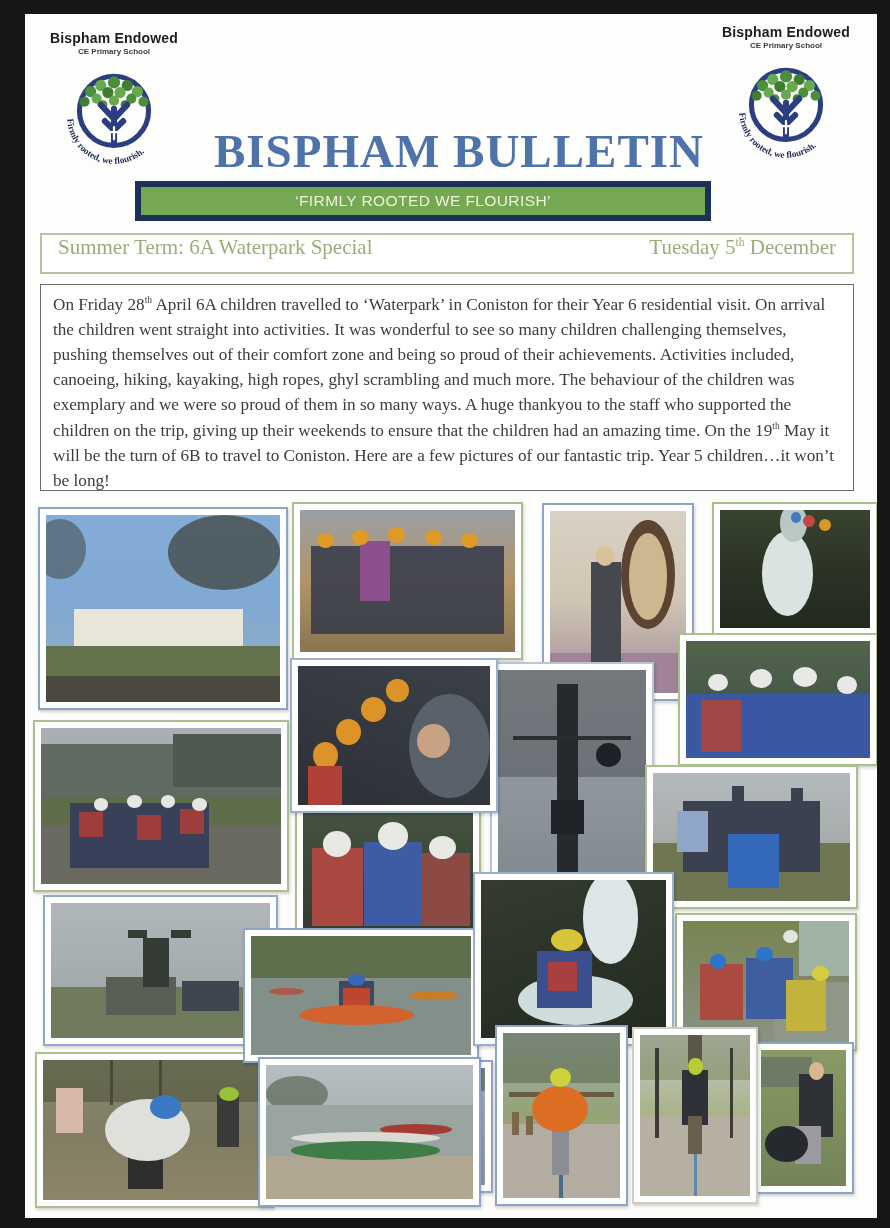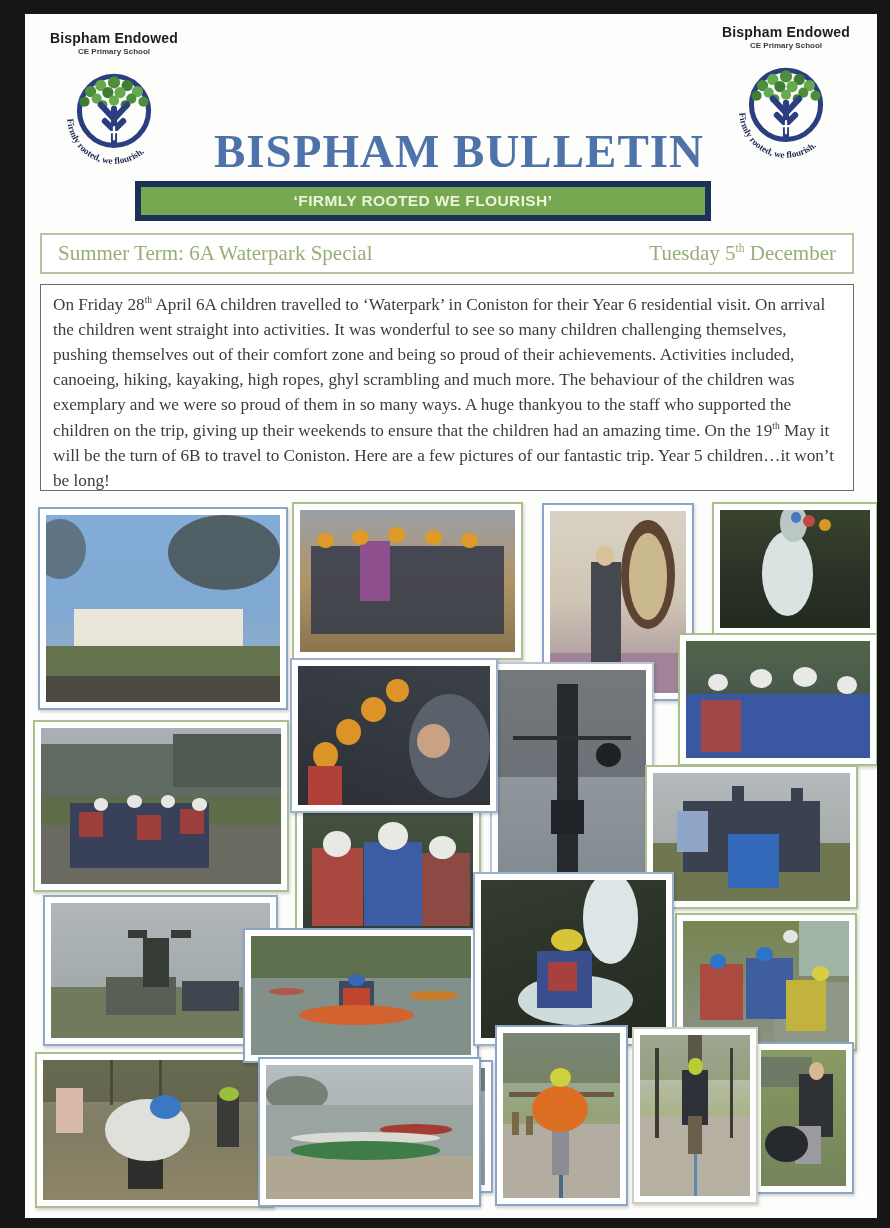--- a/index.html
+++ b/index.html
@@ -14,25 +14,25 @@
   .school-name{font-size:14px;font-weight:bold;color:#1d1d1d;letter-spacing:.2px;}
   .school-sub{font-size:8px;font-weight:bold;color:#3b3b3b;margin-top:1px;}
   .logo-svg{width:126px;height:122px;margin-top:2px;}
 
   
   .title{position:absolute;left:0;width:852px;top:106px;margin:8px;text-align:center;
          font-family:"Liberation Serif",serif;font-weight:bold;font-size:47px;
          color:#4d73aa;letter-spacing:1px;line-height:1;}
   .banner{position:absolute;left:110px;top:167px;width:576px;height:40px;box-sizing:border-box;
           background:#76a751;border:6px solid #1c3157;display:flex;align-items:center;justify-content:center;}
-  .banner-text{color:#eaf4da;font-weight:bold;font-size:15.5px;letter-spacing:.4px;}
+  .banner-text{color:#eaf4da;font-weight:normal;font-size:15.5px;letter-spacing:.4px;}
 
   
   .dateline{position:absolute;left:15px;top:219px;width:814px;height:41px;box-sizing:border-box;
-            border:2px solid #b5c49d;background:#fff;display:flex;align-items:center;
+            border:2px solid #b5c49d;background:#fff;display:flex;
             justify-content:space-between;padding:0 16px;
             font-family:"Liberation Serif",serif;font-size:21px;color:#97ae79;}
   .dateline sup{font-size:.55em;line-height:0;}
 
   
   .article{position:absolute;left:15px;top:270px;width:814px;height:207px;box-sizing:border-box;
            border:1.5px solid #6c6c6c;background:#fff;padding:7px 12px 6px 12px;
            font-family:"Liberation Serif",serif;font-size:17.2px;line-height:1.46;color:#3c3c3c;}
   .article sup{font-size:.55em;line-height:0;}
 

